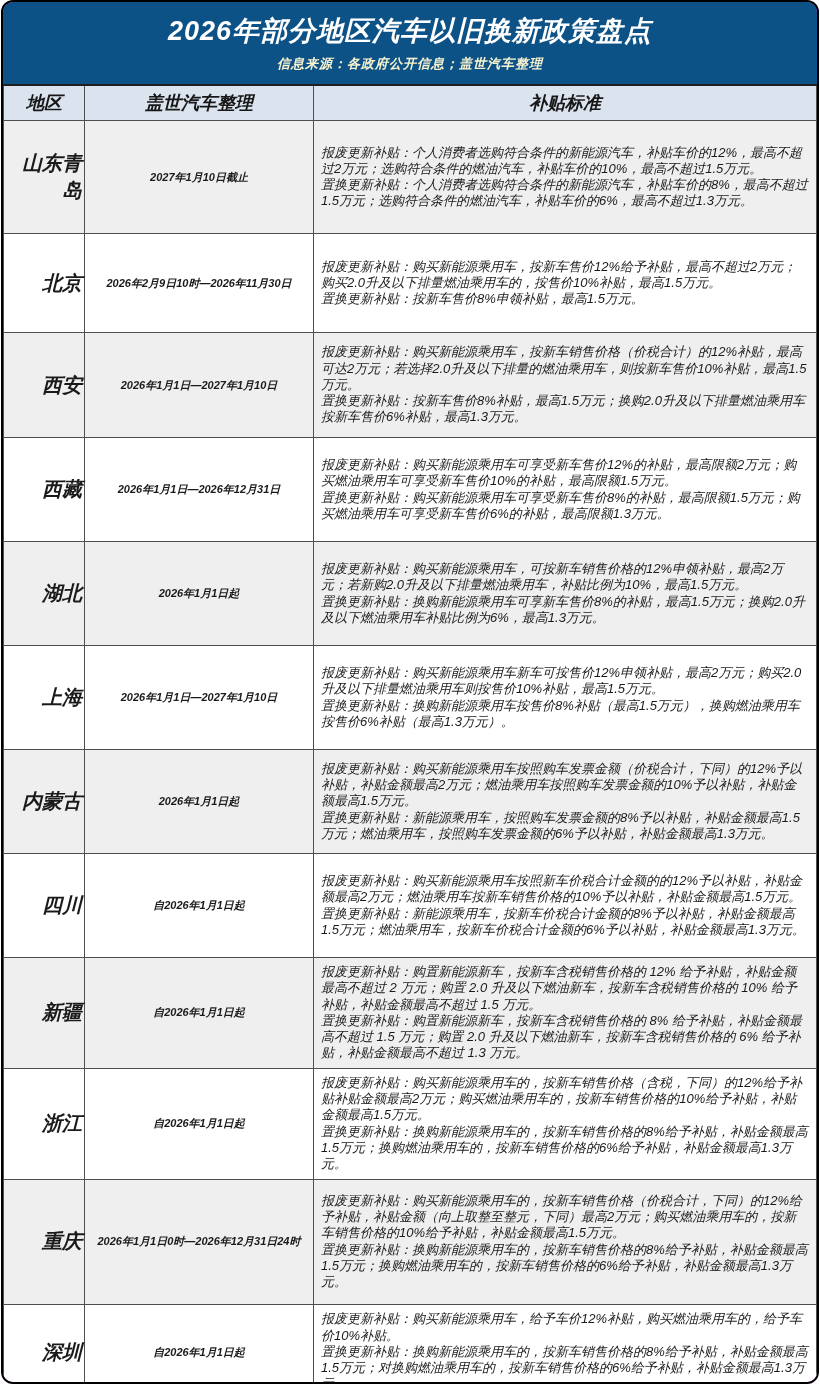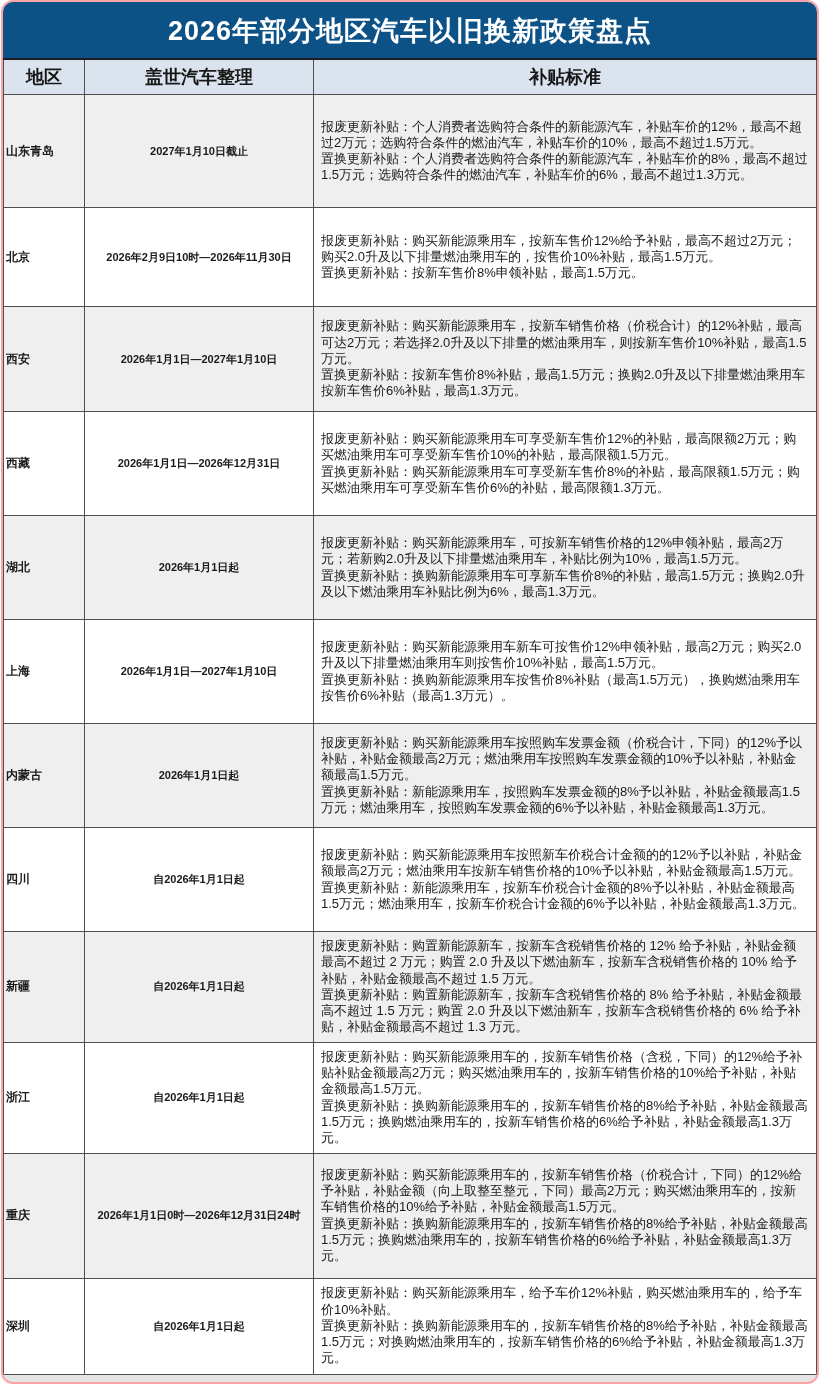--- a/index.html
+++ b/index.html
@@ -6,24 +6,25 @@
   body{
     width:820px;height:1385px;
     font-family:"Liberation Sans","DejaVu Sans",sans-serif;
     color:#1a1a1a;
     -webkit-font-smoothing:antialiased;
   }
   .sheet{
     box-sizing:border-box;
     width:818px;height:1384px;
     margin:0 auto;
-    border:2px solid #fca5a5;
+    border:2px solid #000000;
     border-radius:12px;
     overflow:hidden;
-    background:#e5e5e5;
+    background:#d946ef;
+    font-style:italic;
   }
   
   .title-band{
     background:#0d5287;
     text-align:center;
     padding:13px 10px 11px 10px;
     border-bottom:2px solid #1f1f1f;
   }
   .title-band h1{
     margin:0;
@@ -61,23 +62,23 @@
     vertical-align:middle;
   }
   tbody td{
     border:1px solid #4f4f4f;
     vertical-align:middle;
     font-size:13px;
   }
   tbody tr:nth-child(odd) td{background:#efefef;}
   tbody tr:nth-child(even) td{background:#ffffff;}
   td.region{
-    text-align:left;
-    font-weight:700;
-    font-size:12px;
+    text-align:right;
+    font-weight:700;
+    font-size:20px;
     padding:4px 2px;
   }
   td.period{
     text-align:center;
     font-weight:700;
     font-size:11px;
     padding:4px 10px;
     line-height:1.35;
   }
   td.policy{
@@ -102,20 +103,21 @@
   tbody tr:nth-child(12) td{height:83px;}
   tbody tr:nth-child(13) td{height:86px;}
 </style>
 </head>
 <body>
 
 <div class="sheet">
 
   <div class="title-band">
     <h1>2026年部分地区汽车以旧换新政策盘点</h1>
+    <div class="subtitle">信息来源：各政府公开信息；盖世汽车整理</div>
   </div>
 
   <table>
     <colgroup>
       <col class="c-region">
       <col class="c-period">
       <col class="c-policy">
     </colgroup>
     <thead>
       <tr>

